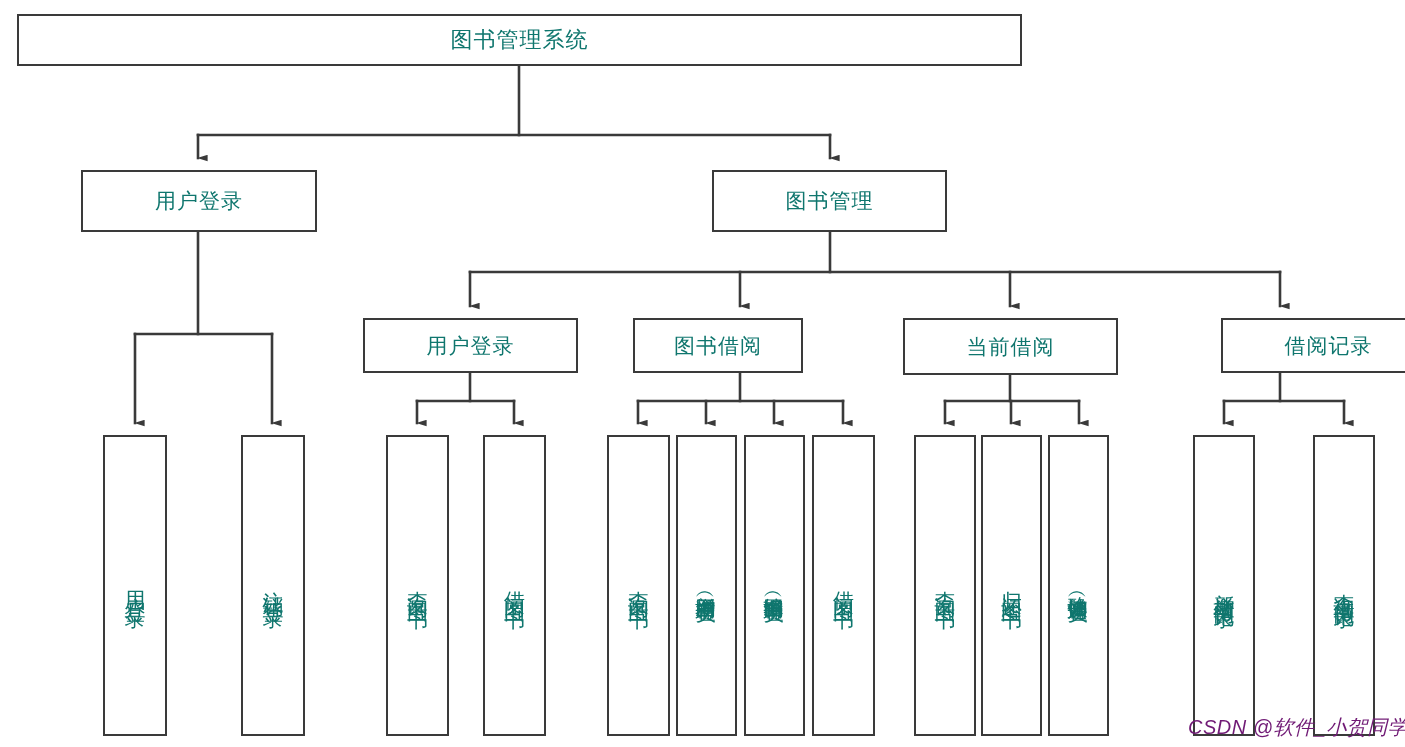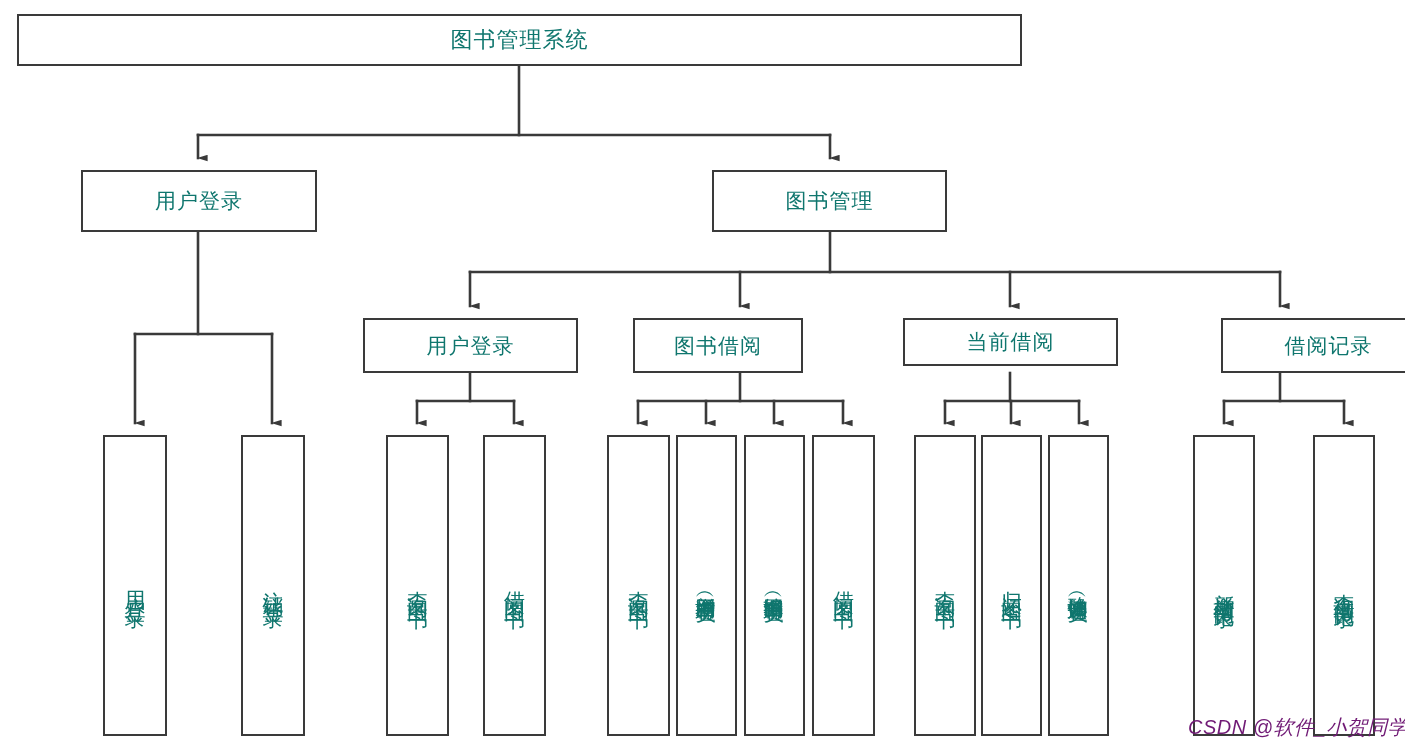--- a/index.html
+++ b/index.html
@@ -139,21 +139,21 @@
   <div class="node horiz" style="left:712px; top:170px; width:235px; height:62px;align-items:center;">
     <span>图书管理</span>
   </div>
 
   <div class="node horiz" style="left:363px; top:318px; width:215px; height:55px;">
     <span>用户登录</span>
   </div>
   <div class="node horiz" style="left:633px; top:318px; width:170px; height:55px;">
     <span>图书借阅</span>
   </div>
-  <div class="node horiz" style="left:903px; top:318px; width:215px; height:48px;">
+  <div class="node horiz" style="left:903px; top:318px; width:215px; height:57px;">
     <span>当前借阅</span>
   </div>
   <div class="node horiz" style="left:1173px; top:318px; width:215px; height:55px;margin-left:48px;">
     <span>借阅记录</span>
   </div>
 
   <div class="node vert" style="left:103px; top:435px; width:64px; height:301px;">
     <span class="vtext">用户登录</span>
   </div>
   <div class="node vert" style="left:241px; top:435px; width:64px; height:301px;">

